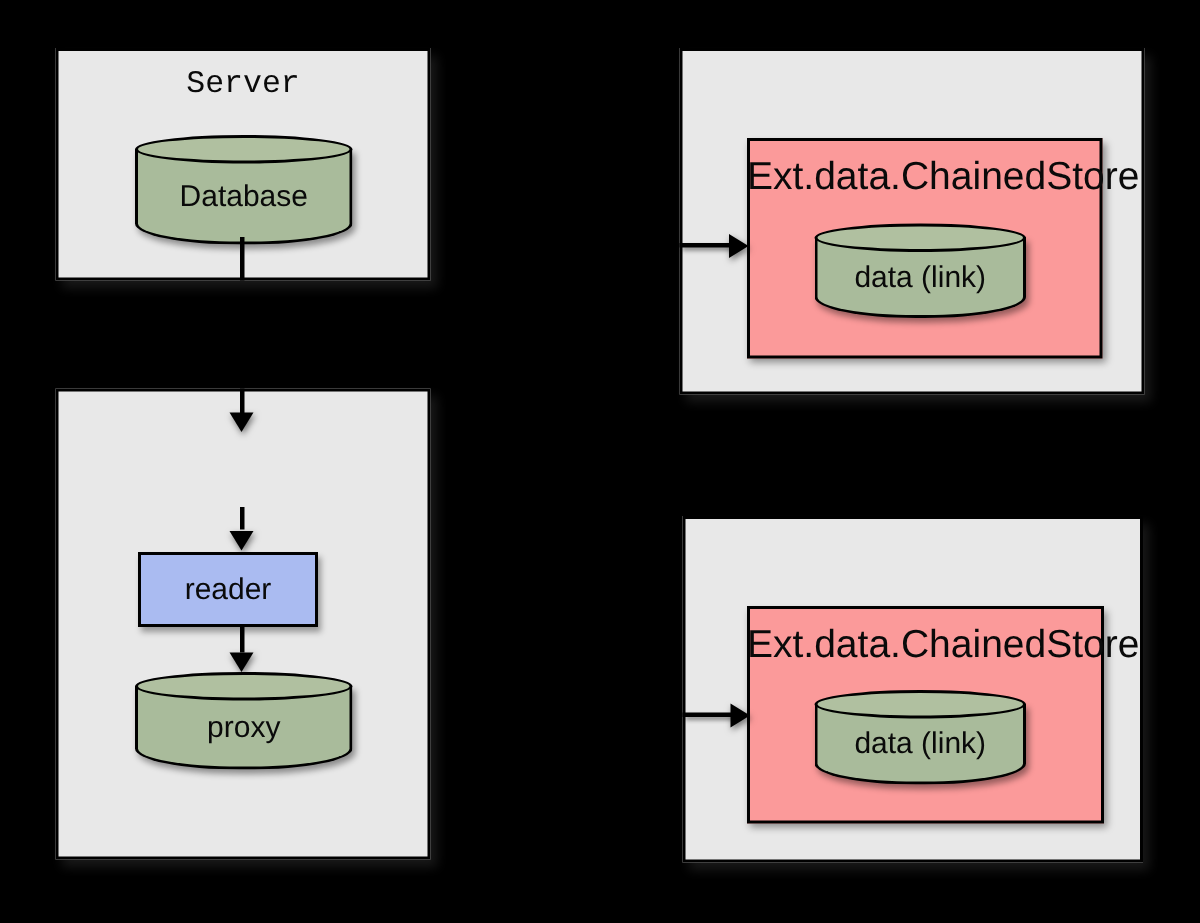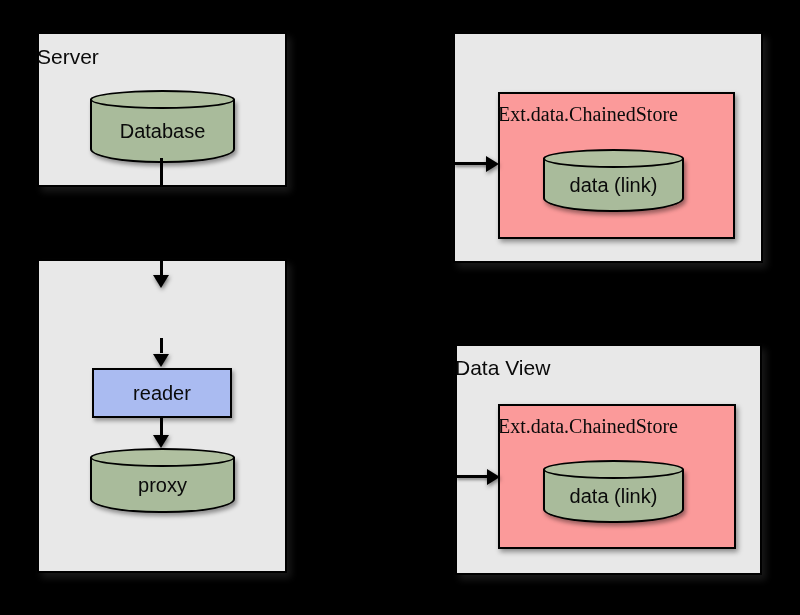--- a/index.html
+++ b/index.html
@@ -6,22 +6,22 @@
   .canvas{
     position:relative;width:800px;height:615px;overflow:hidden;
     background:var(--c-background,#000);
     font-family:"Liberation Sans",sans-serif;color:#0a0a0a;
   }
   .panel{
     position:absolute;background:var(--c-panel,#e8e8e8);
     border:2px solid #000;box-sizing:border-box;
     box-shadow:4px 5px 7px rgba(45,45,45,.55);
   }
-  .title{position:absolute;text-align:left;font-size:21px;line-height:1.1;}
-  .subtitle{position:absolute;text-align:left;font-size:20px;line-height:1.1;font-family:Liberation Serif, serif;}
+  .title{position:absolute;text-align:center;font-size:21px;line-height:1.1;font-family:Liberation Mono, monospace;}
+  .subtitle{position:absolute;text-align:center;font-size:26px;line-height:1.1;}
   .rect{
     position:absolute;border:2px solid #000;box-sizing:border-box;
     display:flex;align-items:center;justify-content:center;
     font-size:20px;box-shadow:2px 3px 4px rgba(0,0,0,.35);
   }
   .chained{
     position:absolute;background:var(--c-chained-store,#fb9a9a);
     border:2px solid #000;box-sizing:border-box;
     box-shadow:2px 3px 5px rgba(0,0,0,.4);
   }
@@ -62,21 +62,21 @@
   #title-server{left:37px;top:45px;width:250px;}
   #cyl-database{left:90px;top:90px;width:145px;height:73px;}
   #line-db{left:160px;top:158px;height:29px;}
 
   #panel-store{left:37px;top:259px;width:250px;height:314px;}
   #line-store-top{left:160px;top:259px;height:17px;}
   #arr-proxy{left:153px;top:275px;}
   #proxy{left:92px;top:288px;width:140px;height:50px;background:var(--c-proxy,#d6c32e);}
   #line-pr{left:160px;top:338px;height:15px;}
   #arr-reader{left:153px;top:354px;}
-  #reader{left:92px;top:368px;width:140px;height:50px;background:var(--c-reader,#aabbf1);}
+  #reader{left:92px;top:368px;width:120px;height:50px;background:var(--c-reader,#aabbf1);}
   #line-rd{left:160px;top:418px;height:17px;}
   #arr-data{left:153px;top:435px;}
   #cyl-data{left:90px;top:448px;width:145px;height:65px;}
   #title-store{left:37px;top:541px;width:250px;}
 
   #panel-grid{left:453px;top:32px;width:310px;height:231px;}
   #title-grid{left:453px;top:44px;width:310px;}
   #chained-grid{left:498px;top:92px;width:237px;height:147px;}
   #chained-grid-title{left:498px;top:103px;width:237px;}
   #cyl-grid{left:543px;top:149px;width:141px;height:63px;}
@@ -124,21 +124,20 @@
   <div class="subtitle" id="chained-grid-title">Ext.data.ChainedStore</div>
   <div class="cyl" id="cyl-grid">
     <div class="body"></div>
     <div class="top"></div>
     <div class="label">data (link)</div>
   </div>
   <div class="hline" id="line-grid"></div>
   <div class="arr-r" id="arr-grid"></div>
 
   <div class="panel" id="panel-dv"></div>
-  <div class="title" id="title-dv">Data View</div>
   <div class="chained" id="chained-dv"></div>
   <div class="subtitle" id="chained-dv-title">Ext.data.ChainedStore</div>
   <div class="cyl" id="cyl-dv">
     <div class="body"></div>
     <div class="top"></div>
     <div class="label">data (link)</div>
   </div>
   <div class="hline" id="line-dv"></div>
   <div class="arr-r" id="arr-dv"></div>
 

